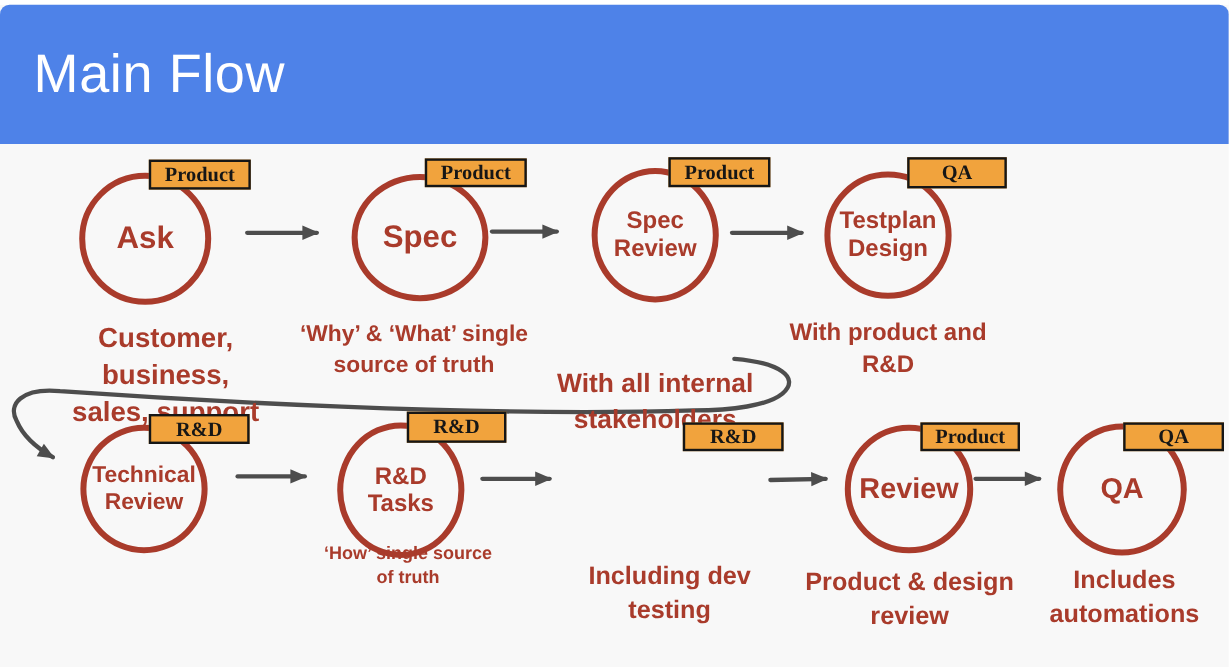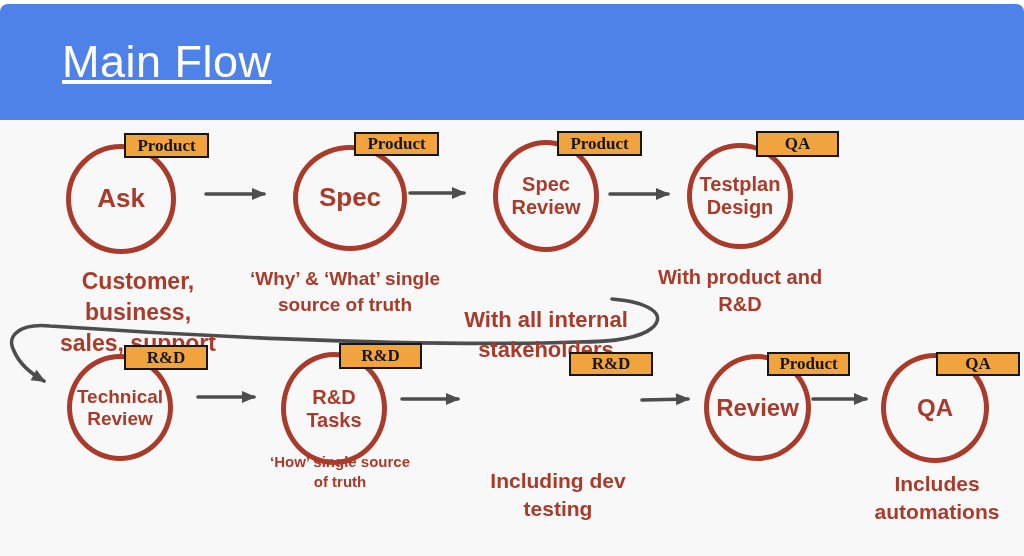--- a/index.html
+++ b/index.html
@@ -10,21 +10,21 @@
     --blue:#4e82e8;
     --bg:#f8f8f8;
   }
   *{margin:0;padding:0;box-sizing:border-box;}
   html,body{width:1024px;height:556px;overflow:hidden;background:#ffffff;
     font-family:"Liberation Sans", sans-serif;}
   .slide{position:relative;width:1024px;height:556px;background:var(--bg);}
   .top-strip{position:absolute;left:0;top:0;width:1024px;height:4px;background:#ffffff;}
   .header{position:absolute;left:0;top:4px;width:1024px;height:116px;background:var(--blue);
     border-radius:8px 8px 0 0;display:flex;align-items:center;}
-  .header .title{color:#ffffff;font-size:45px;font-weight:400;padding-left:62px;letter-spacing:0.5px;text-decoration:underline;}
+  .header .title{color:#ffffff;font-size:45px;font-weight:400;padding-left:28px;letter-spacing:0.5px;}
   svg.arrows{position:absolute;left:0;top:0;width:1024px;height:556px;z-index:1;}
   .node{position:absolute;z-index:2;border:5px solid var(--red);border-radius:50%;
     display:flex;align-items:center;justify-content:center;text-align:center;
     color:var(--red);font-weight:700;white-space:pre-line;line-height:1.15;background:transparent;}
   .tag{position:absolute;z-index:3;background:var(--orange);border:2.5px solid var(--ink);
     color:var(--ink);display:flex;align-items:center;justify-content:center;
     font-family:"Liberation Serif", serif;font-weight:700;font-size:17px;}
   .caption{position:absolute;z-index:2;text-align:center;color:var(--red);font-weight:700;
     white-space:pre-line;line-height:1.35;}
 </style>
@@ -87,18 +87,20 @@
   <div class="tag" style="left:339px;top:343px;width:83px;height:26px;">R&amp;D</div>
   <div class="caption" style="left:240px;top:452px;width:200px;font-size:15px;">‘How’ single source
 of truth</div>
 
   <div class="tag" style="left:569px;top:352px;width:84px;height:24px;">R&amp;D</div>
   <div class="caption" style="left:458px;top:467px;width:200px;font-size:21px;">Including dev
 testing</div>
 
   <div class="node" style="left:704px;top:354px;width:107px;height:107px;font-size:24px;">Review</div>
   <div class="tag" style="left:767px;top:352px;width:83px;height:24px;">Product</div>
+  <div class="caption" style="left:658px;top:472px;width:200px;font-size:21px;">Product &amp; design
+review</div>
 
   <div class="node" style="left:881px;top:353px;width:108px;height:110px;font-size:24px;">QA</div>
   <div class="tag" style="left:936px;top:352px;width:84px;height:24px;">QA</div>
   <div class="caption" style="left:837px;top:470px;width:200px;font-size:21px;">Includes
 automations</div>
 </div>
 
 </body></html>

